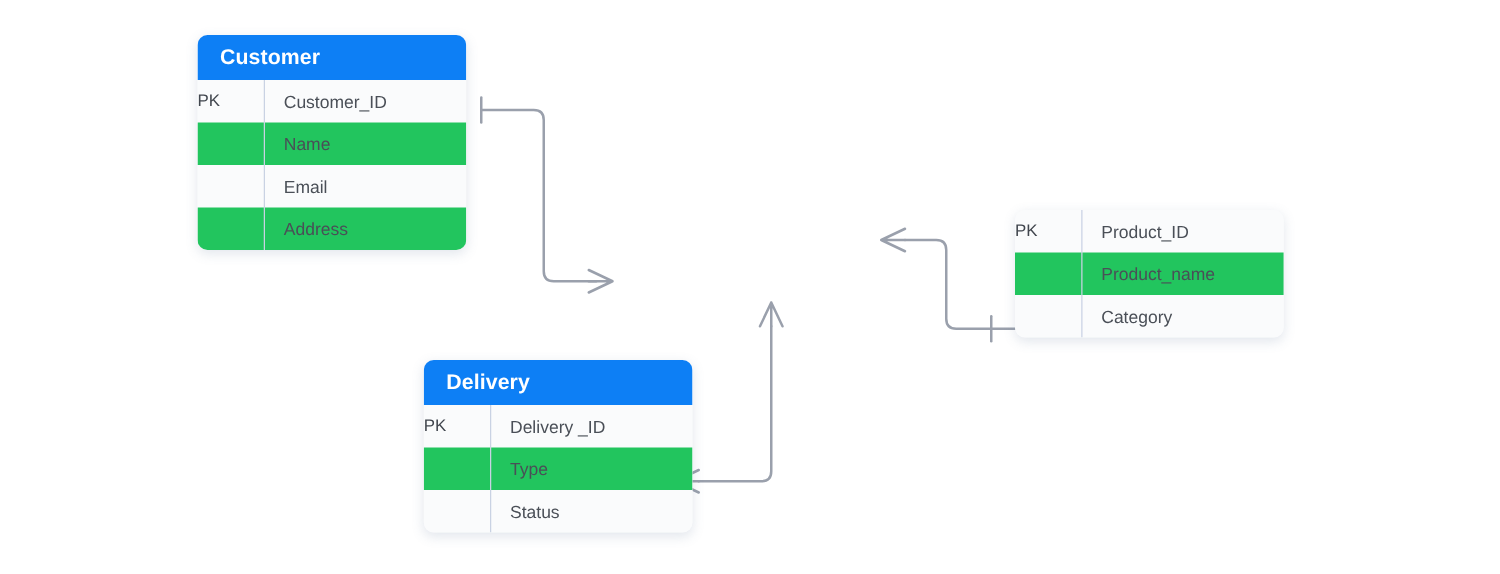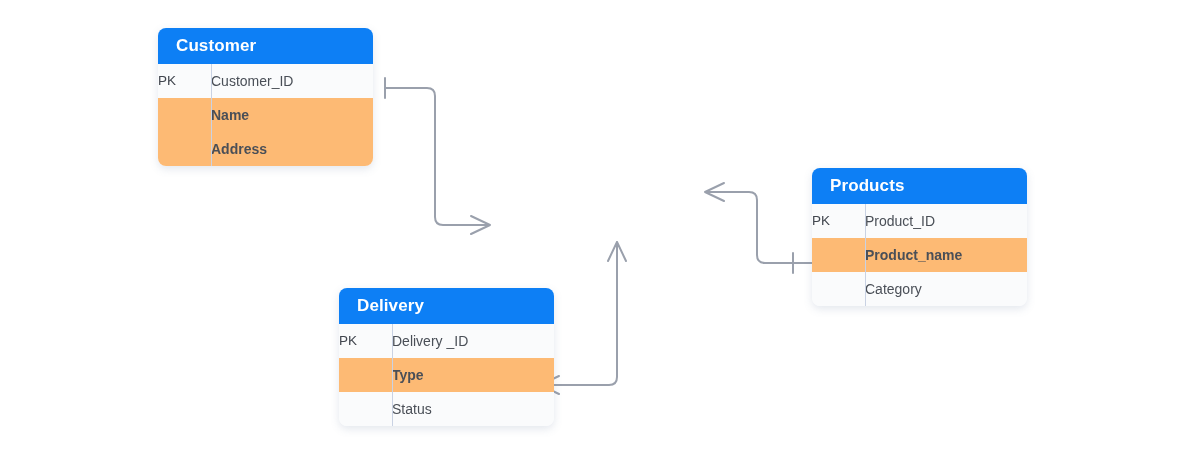--- a/index.html
+++ b/index.html
@@ -63,32 +63,33 @@
     background: #c9d2e3;
   }
   .attr-row {
     height: 34px;
     line-height: 34px;
     font-size: 14px;
     color: #4a4f57;
     white-space: nowrap;
   }
   .attr-row.odd  { background: #fafbfc; }
-  .attr-row.even { background: #fdba74; font-weight: bold; }
+  .attr-row.even { background: #22c55e; }
 
   .attr-key {
     display: inline-block;
     width: 53px;
     font-size: 13.5px;
     color: #41464e;
     vertical-align: top;
     box-sizing: border-box;
   }
   .attr-name {
     display: inline-block;
+    padding-left: 16px;
     vertical-align: top;
   }
 </style>
 </head>
 <body>
 
 <div id="canvas">
 
   <svg id="connectors" viewBox="0 0 1200 459" width="1200" height="459" xmlns="http://www.w3.org/2000/svg">
     <g fill="none" stroke="#9aa0ac" stroke-width="2" stroke-linecap="round" stroke-linejoin="round">
@@ -122,29 +123,31 @@
 
   <div class="entity" style="left:158px; top:28px; width:215px;">
     <div class="entity-header">Customer</div>
     <div class="entity-body">
       <div class="attr-row odd">
         <span class="attr-key">PK</span><span class="attr-name">Customer_ID</span>
       </div>
       <div class="attr-row even">
         <span class="attr-key"></span><span class="attr-name">Name</span>
       </div>
+      <div class="attr-row odd">
+        <span class="attr-key"></span><span class="attr-name">Email</span>
+      </div>
       <div class="attr-row even">
         <span class="attr-key"></span><span class="attr-name">Address</span>
       </div>
     </div>
   </div>
 
 
   <div class="entity" style="left:812px; top:168px; width:215px;">
-    <div class="entity-header">Products</div>
     <div class="entity-body">
       <div class="attr-row odd">
         <span class="attr-key">PK</span><span class="attr-name">Product_ID</span>
       </div>
       <div class="attr-row even">
         <span class="attr-key"></span><span class="attr-name">Product_name</span>
       </div>
       <div class="attr-row odd">
         <span class="attr-key"></span><span class="attr-name">Category</span>
       </div>

